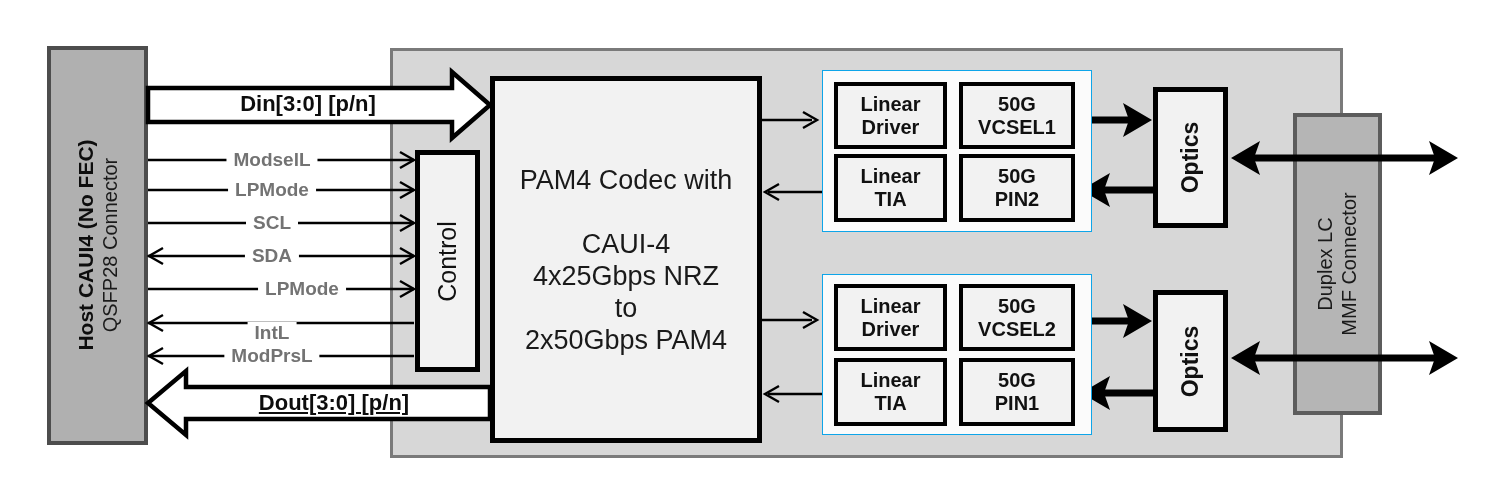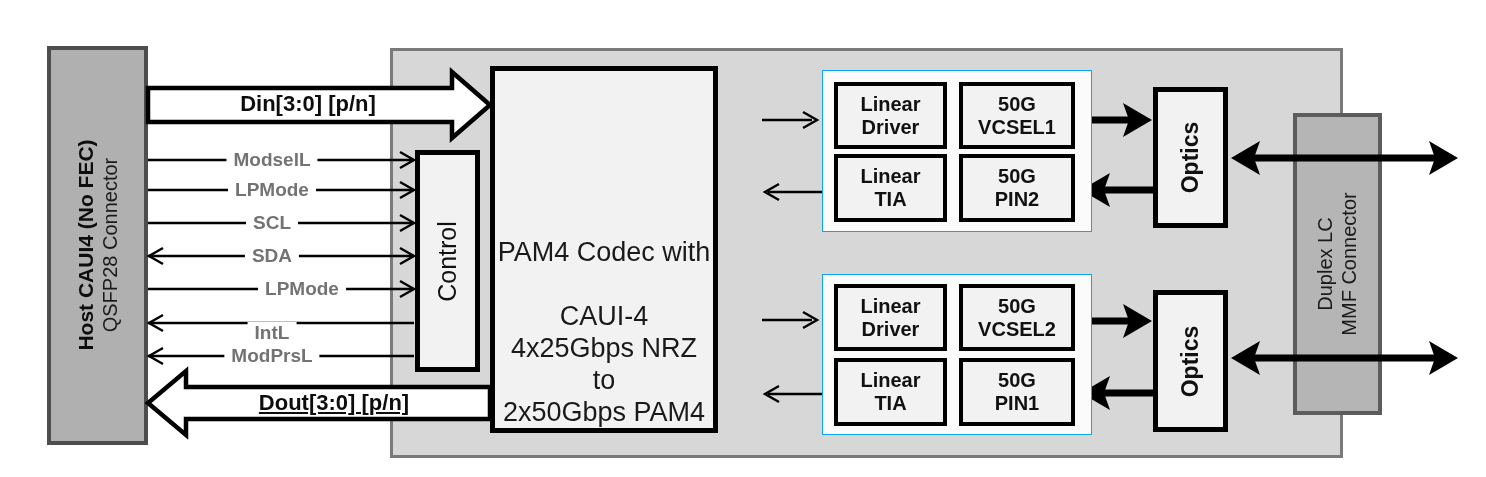--- a/index.html
+++ b/index.html
@@ -12,21 +12,21 @@
   .fiber{left:1293px;top:113px;width:89px;height:302px;background:#b5b5b5;border:4px solid #5c5c5c;z-index:1;}
 
   .svglayer{position:absolute;left:0;top:0;z-index:2;}
   .thin{stroke:#000;stroke-width:2.4px;fill:none;}
   .thick{stroke:#000;stroke-width:7px;fill:none;}
   .head{fill:#000;stroke:none;}
   .bus{fill:#ffffff;stroke:#000;stroke-width:4.5px;stroke-linejoin:miter;}
 
   .lightbox{position:absolute;background:#f2f2f2;border:5px solid #000;z-index:3;}
   .control{left:415px;top:150px;width:65px;height:222px;display:flex;align-items:center;justify-content:center;}
-  .codec{left:490px;top:66px;width:228px;height:367px;display:flex;flex-direction:column;align-items:center;justify-content:flex-end;}
+  .codec{left:490px;top:76px;width:272px;height:367px;display:flex;flex-direction:column;align-items:center;justify-content:center;}
   .codec-line{height:32px;line-height:32px;font-size:27px;color:#1a1a1a;white-space:nowrap;}
   .optics1{left:1153px;top:87px;width:75px;height:141px;display:flex;align-items:center;justify-content:center;}
   .optics2{left:1153px;top:290px;width:75px;height:142px;display:flex;align-items:center;justify-content:center;}
   .optics-label{transform:rotate(-90deg);font-size:23px;font-weight:bold;white-space:nowrap;color:#111;}
 
   .group{position:absolute;width:270px;background:#fbfbfb;border:1px solid #0ea5e9;z-index:3;}
   .group1{left:822px;top:70px;height:162px;}
   .group2{left:822px;top:274px;height:161px;}
   .sub{position:absolute;background:#f2f2f2;border:4px solid #000;display:flex;align-items:center;justify-content:center;
        font-size:20px;font-weight:bold;line-height:23px;text-align:center;white-space:pre-line;color:#111;}

